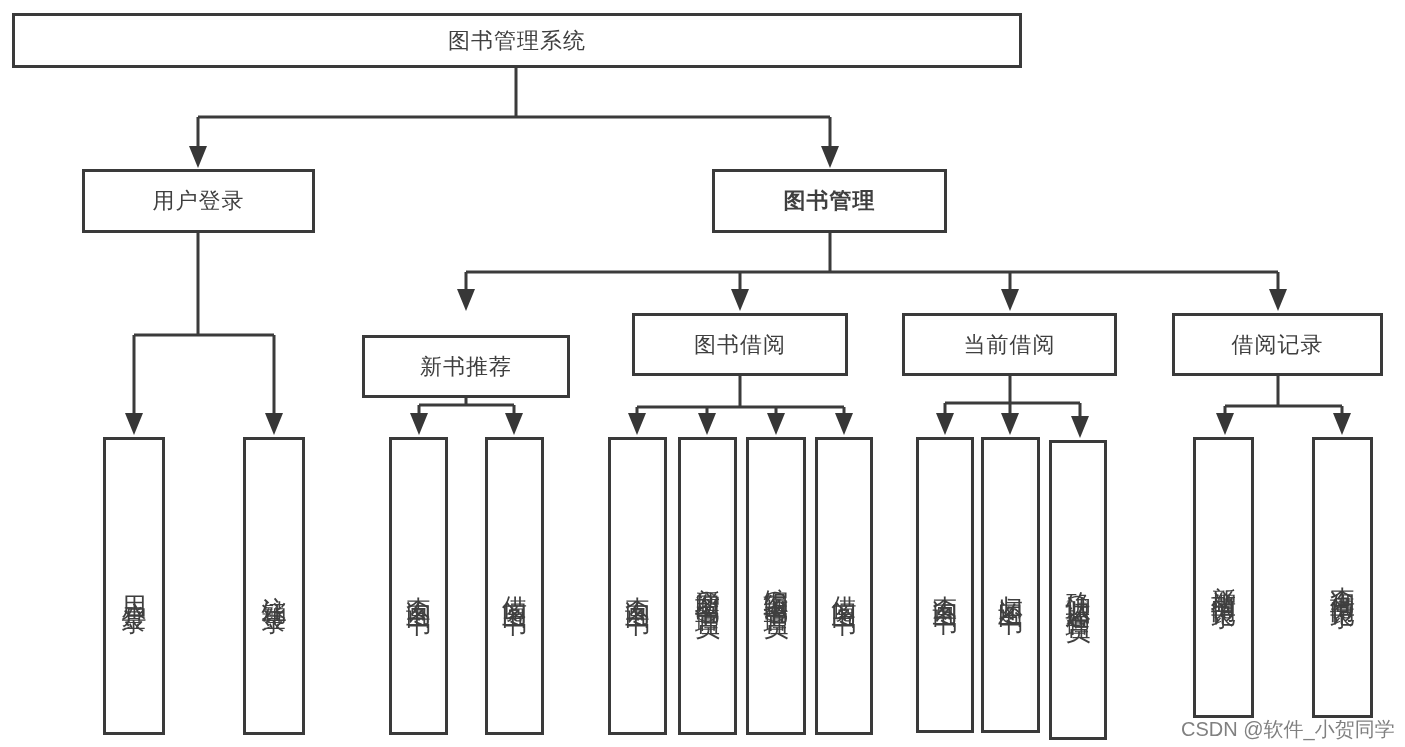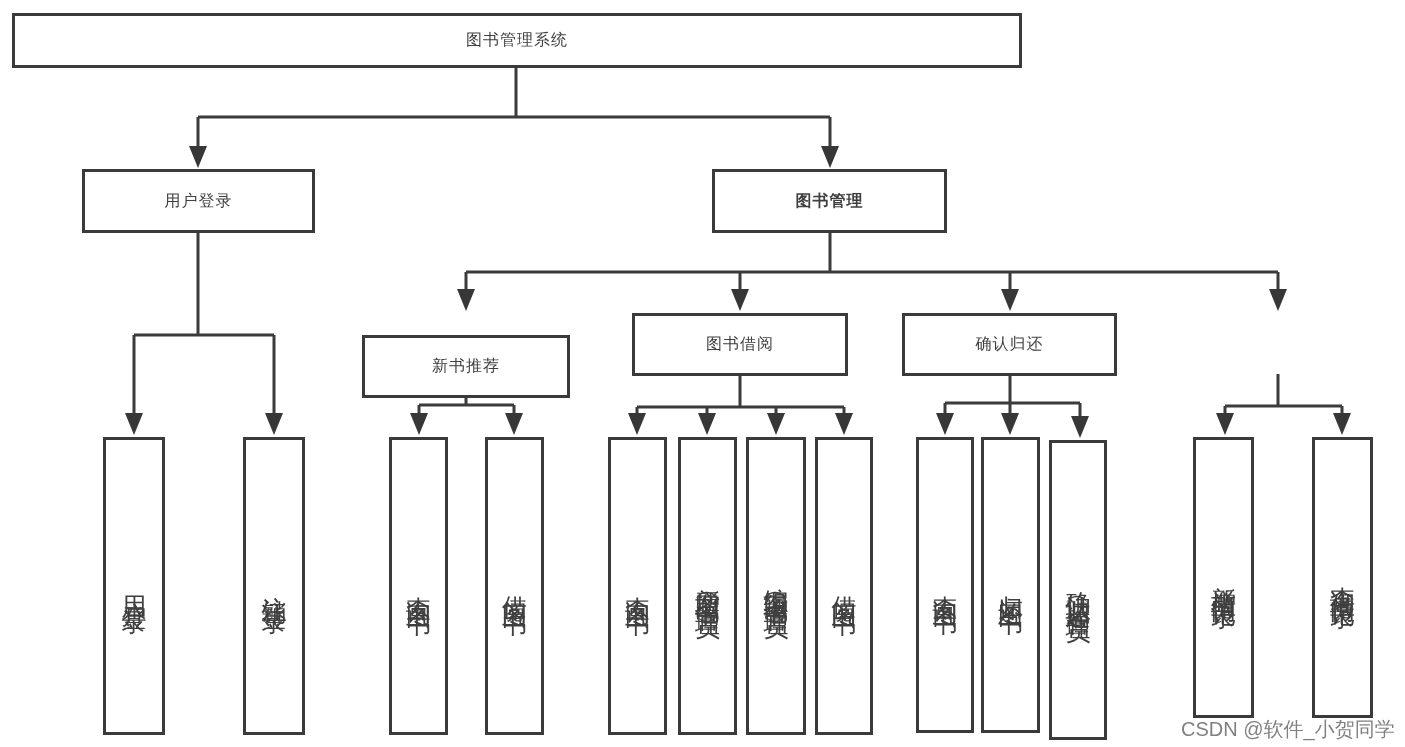--- a/index.html
+++ b/index.html
@@ -26,21 +26,21 @@
     box-sizing: border-box;
     background: #ffffff;
     border: 3px solid #3a3a3a;
     color: #3f3f3f;
     display: flex;
     align-items: center;
     justify-content: center;
     z-index: 2;
   }
   .hnode {
-    font-size: 16px;
+    font-size: 22px;
     letter-spacing: 1px;
     white-space: nowrap;
   }
   .vnode {
     font-size: 25px;
     writing-mode: vertical-rl;
     text-orientation: mixed;
     letter-spacing: 5px;
     line-height: 1;
     text-align: center;
@@ -97,21 +97,22 @@
     </g>
   </svg>
 
   <div class="node hnode" style="left:12px; top:13px; width:1010px; height:55px;">图书管理系统</div>
 
   <div class="node hnode" style="left:82px; top:169px; width:233px; height:64px;">用户登录</div>
   <div class="node hnode" style="left:712px; top:169px; width:235px; height:64px;font-weight:bold;">图书管理</div>
 
   <div class="node hnode" style="left:362px; top:313px; width:208px; height:63px;margin-top:22px;">新书推荐</div>
   <div class="node hnode" style="left:632px; top:313px; width:216px; height:63px;">图书借阅</div>
-  <div class="node hnode" style="left:902px; top:313px; width:215px; height:63px;">确认归还</div>
+  <div class="node hnode" style="left:902px; top:313px; width:215px; height:63px;">当前借阅</div>
+  <div class="node hnode" style="left:1172px; top:313px; width:211px; height:63px;">借阅记录</div>
 
   <div class="node vnode" style="left:103px; top:437px; width:62px; height:298px;">用户登录</div>
   <div class="node vnode" style="left:243px; top:437px; width:62px; height:298px;">注销登录</div>
 
   <div class="node vnode" style="left:389px; top:437px; width:59px; height:298px;">查询图书</div>
   <div class="node vnode" style="left:485px; top:437px; width:59px; height:298px;">借阅图书</div>
 
   <div class="node vnode" style="left:608px; top:437px; width:59px; height:298px;">查询图书</div>
   <div class="node vnode long" style="left:678px; top:437px; width:59px; height:298px;">新增图书（管理员）</div>
   <div class="node vnode long" style="left:746px; top:437px; width:60px; height:298px;">编辑图书（管理员）</div>

